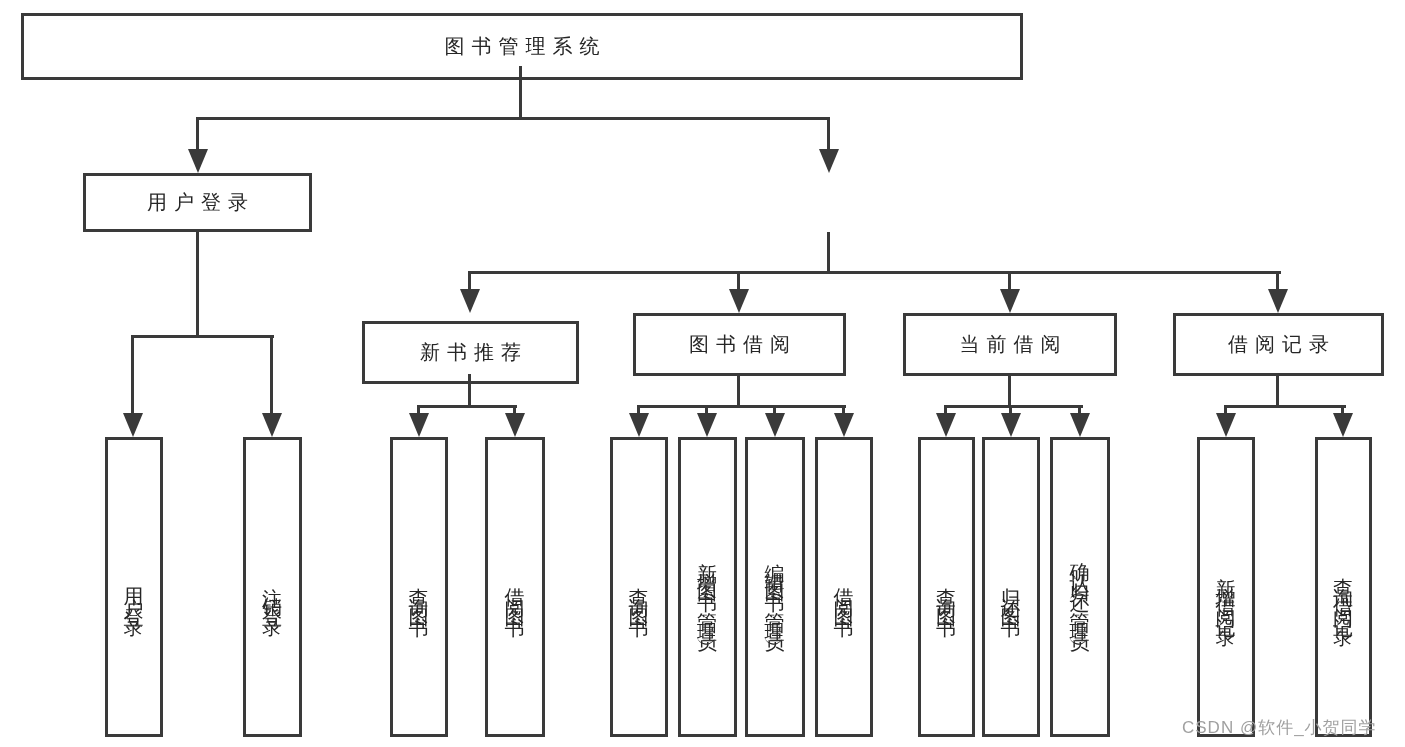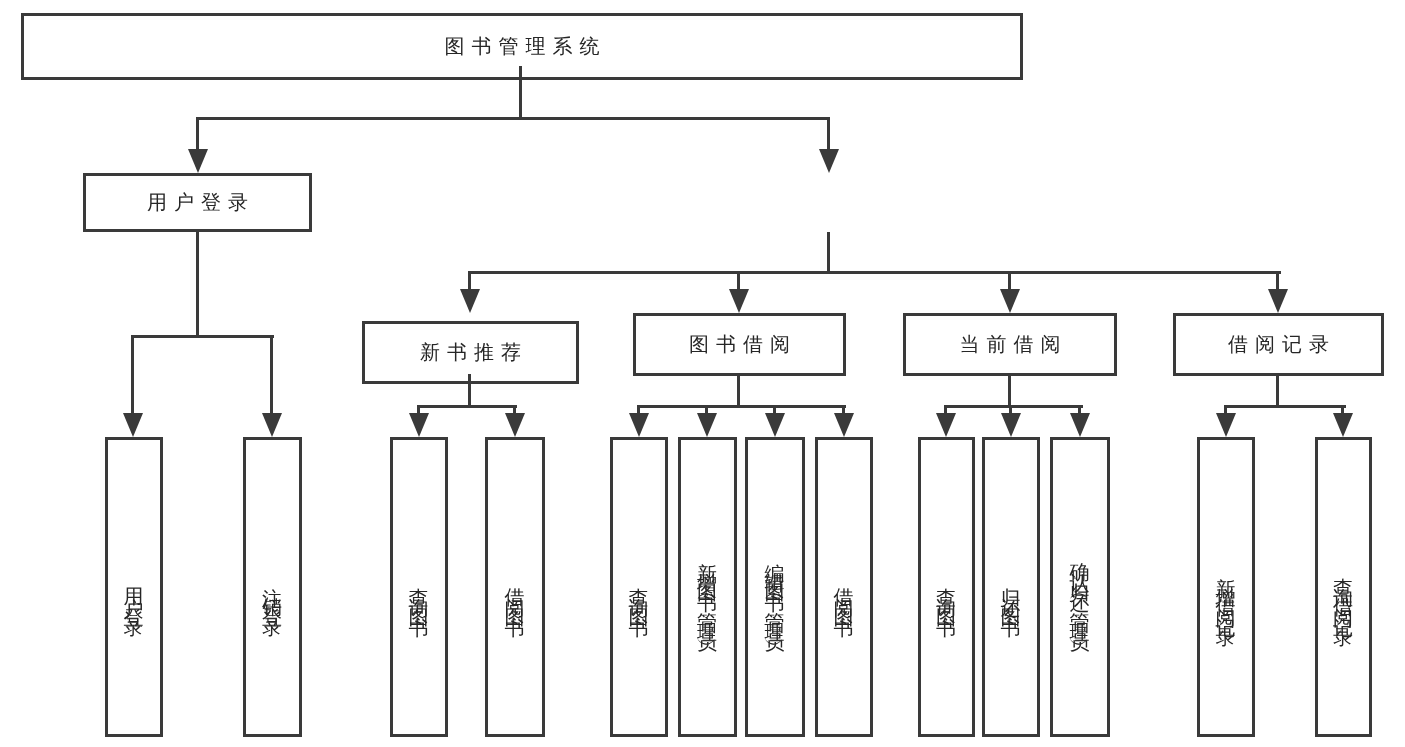--- a/index.html
+++ b/index.html
@@ -171,14 +171,15 @@
   <div class="vline" style="left:1078px;top:405px;height:11px"></div>
   <div class="ahead" style="left:1070px;top:413px"></div>
 
   <div class="vline" style="left:1276px;top:374px;height:34px"></div>
   <div class="hline" style="left:1224px;top:405px;width:122px"></div>
   <div class="vline" style="left:1224px;top:405px;height:11px"></div>
   <div class="ahead" style="left:1216px;top:413px"></div>
   <div class="vline" style="left:1341px;top:405px;height:11px"></div>
   <div class="ahead" style="left:1333px;top:413px"></div>
 
+  <div class="watermark">CSDN @软件_小贺同学</div>
 
 </div>
 
 </body></html>

